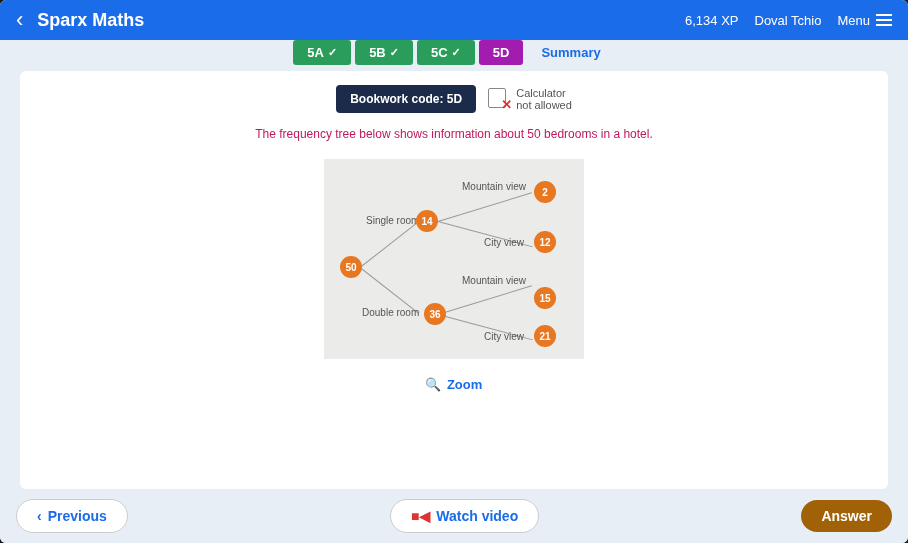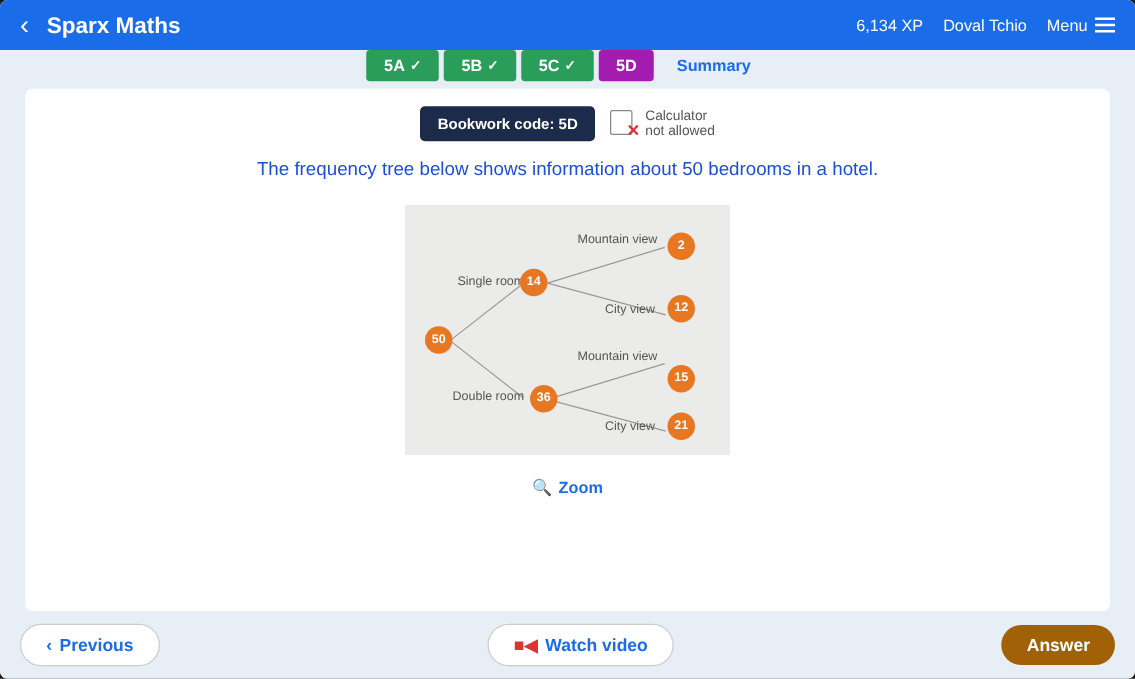--- a/index.html
+++ b/index.html
@@ -145,22 +145,22 @@
     .calc-x {
       position: absolute;
       bottom: -2px;
       right: -2px;
       color: #d33;
       font-weight: bold;
       font-size: 13px;
     }
     .question {
       text-align: center;
-      font-size: 15px;
-      color: #1d4ed8;
+      font-size: 12px;
+      color: #be185d;
       margin-bottom: 16px;
       line-height: 1.5;
     }
     .question .bold { font-weight: 700; }
     .diagram-box {
       background: #ebebe9;
       width: 260px;
       height: 200px;
       position: relative;
     }

